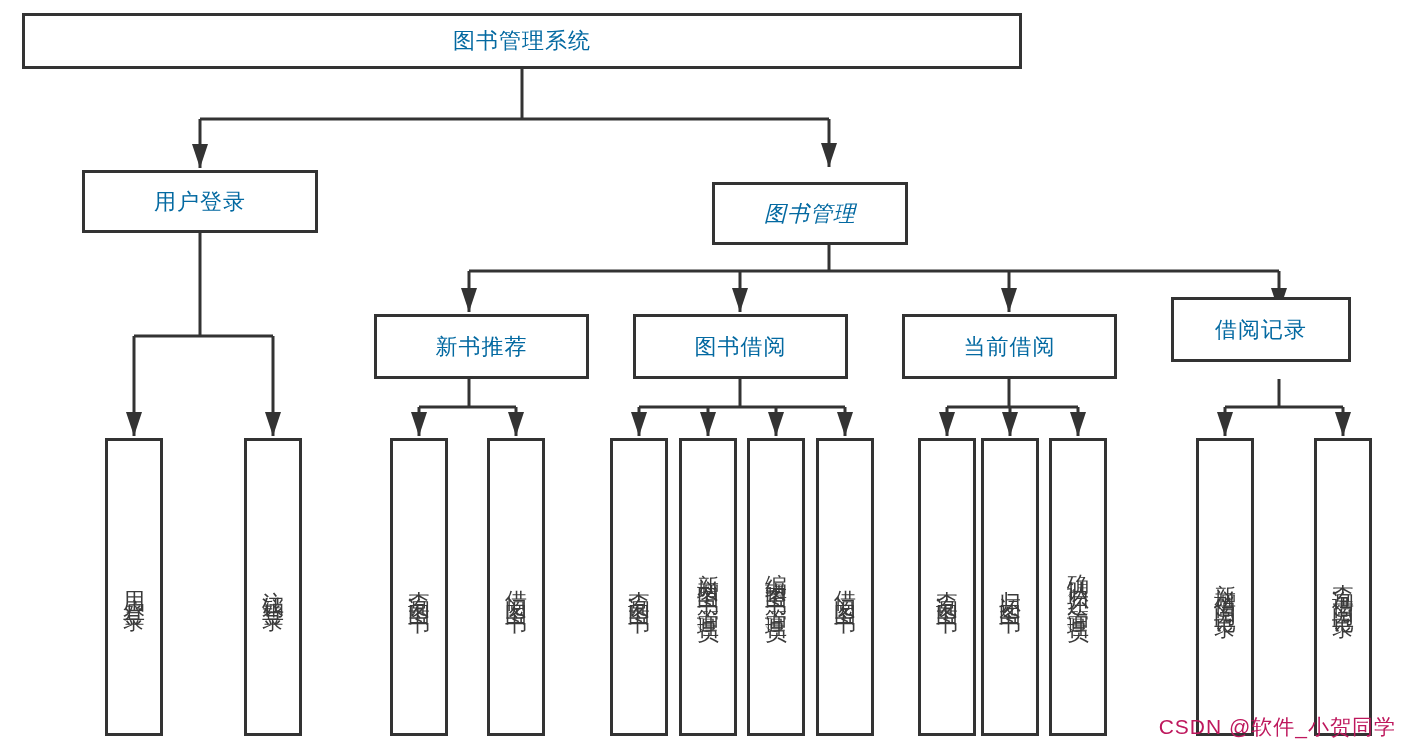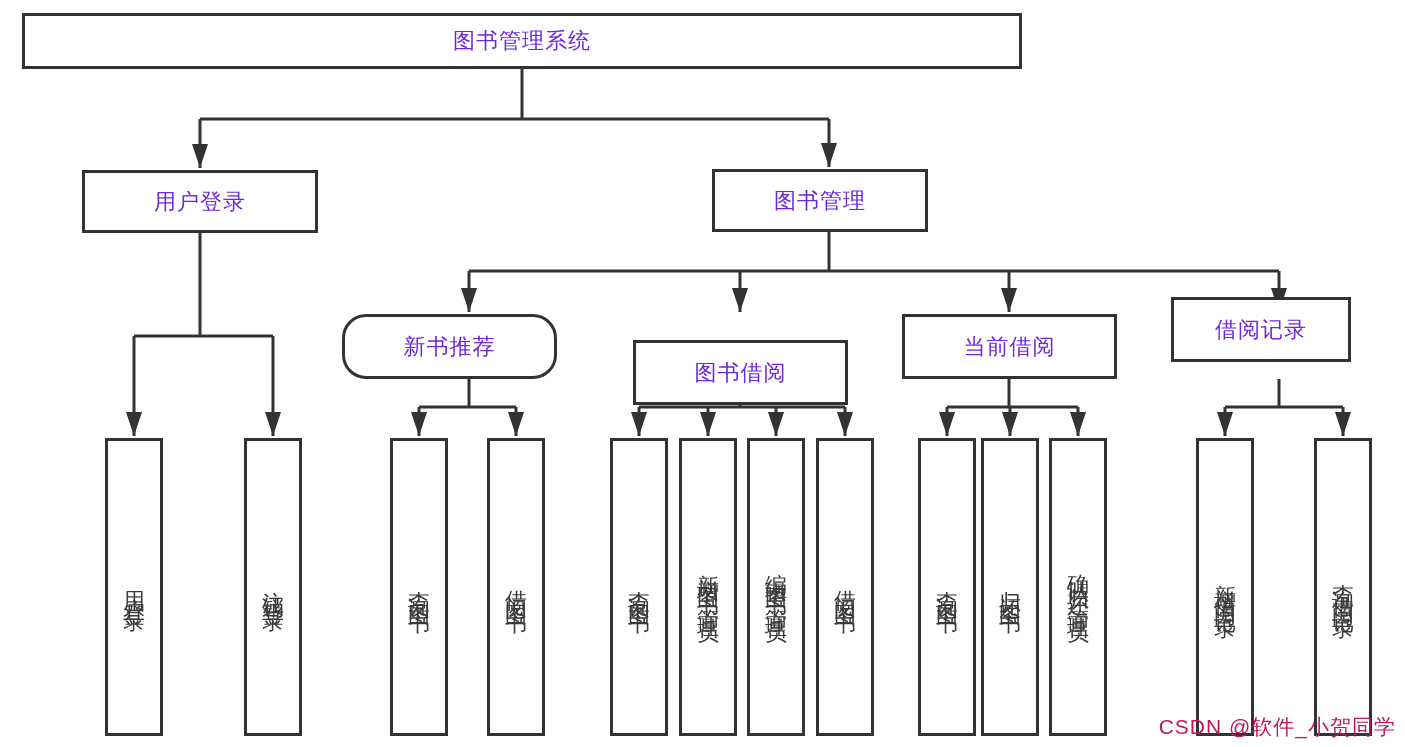--- a/index.html
+++ b/index.html
@@ -18,21 +18,21 @@
     position: absolute;
     left: 0; top: 0;
     width: 1405px; height: 747px;
     z-index: 1;
   }
 
   .node {
     position: absolute;
     background: #ffffff;
     border: 3px solid #333333;
-    color: #6d28d9;
+    color: #0369a1;
     display: flex;
     align-items: center;
     justify-content: center;
     z-index: 2;
     font-size: 22px;
     letter-spacing: 1px;
   }
 
   .node.root { border-width: 3px; }
 
@@ -120,24 +120,24 @@
       <path d="M1279,379 V407"></path>
       <path d="M1225,407 H1343"></path>
       <path d="M1225,407 V436" marker-end="url(#arrowhead)"></path>
       <path d="M1343,407 V436" marker-end="url(#arrowhead)"></path>
     </g>
   </svg>
 
   <div class="node root" style="left:22px; top:13px; width:1000px; height:56px;">图书管理系统</div>
 
   <div class="node" style="left:82px; top:170px; width:236px; height:63px;">用户登录</div>
-  <div class="node" style="left:712px; top:169px; width:216px; height:63px;">图书管理</div>
+  <div class="node" style="left:712px; top:182px; width:196px; height:63px;font-style:italic;">图书管理</div>
 
-  <div class="node" style="left:342px; top:314px; width:215px; height:65px;border-radius:24px;">新书推荐</div>
-  <div class="node" style="left:633px; top:314px; width:215px; height:65px;margin-top:26px;">图书借阅</div>
+  <div class="node" style="left:374px; top:314px; width:215px; height:65px;">新书推荐</div>
+  <div class="node" style="left:633px; top:314px; width:215px; height:65px;">图书借阅</div>
   <div class="node" style="left:902px; top:314px; width:215px; height:65px;font-family:Liberation Mono, monospace;">当前借阅</div>
   <div class="node" style="left:1171px; top:297px; width:180px; height:65px;">借阅记录</div>
 
   <div class="leaf" style="left:105px;">
     <span>用户登录</span>
   </div>
   <div class="leaf" style="left:244px;">
     <span>注销登录</span>
   </div>
 

